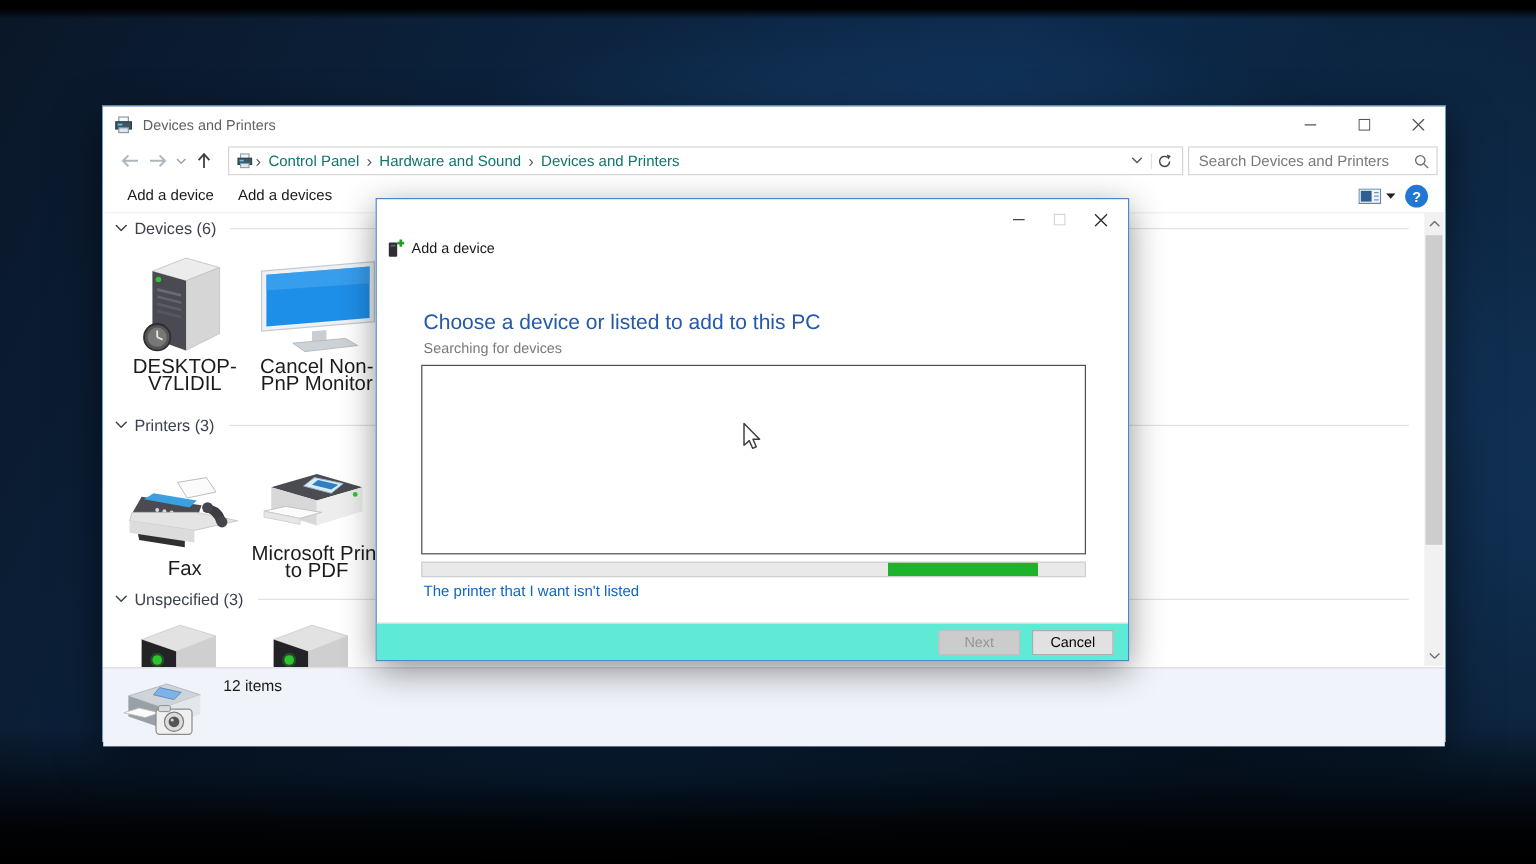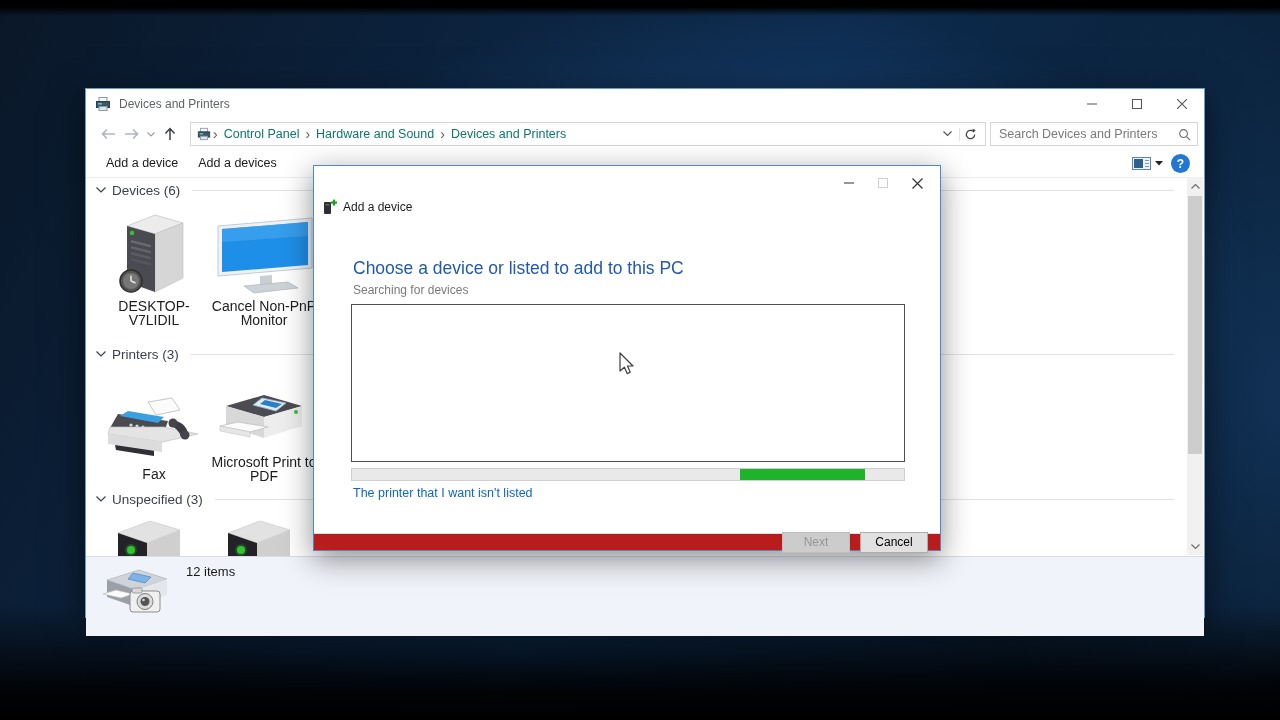--- a/index.html
+++ b/index.html
@@ -39,46 +39,46 @@
   .help-btn{width:19px;height:19px;border-radius:50%;background:#2077d4;color:#fff;font-size:12px;font-weight:bold;
     display:flex;align-items:center;justify-content:center;}
   .view-btn{display:flex;align-items:center;gap:4px;}
   
   .ex-content{position:relative;height:378px;background:#fff;overflow:hidden;padding:0;}
   .section-header{position:absolute;left:10px;right:30px;height:18px;display:flex;align-items:center;gap:6px;}
   .section-label{font-size:13.5px;color:#3b414e;white-space:nowrap;}
   .section-rule{flex:1;height:1px;background:#e2e2e2;margin-left:6px;}
   .tile{position:absolute;width:120px;text-align:center;}
   .tile-iconbox{display:flex;align-items:flex-end;justify-content:center;}
-  .tile-label{font-size:14px;line-height:14px;color:#1c1c1c;margin-top:3px;}
+  .tile-label{font-size:17px;line-height:14px;color:#1c1c1c;margin-top:3px;}
   .part-box{position:absolute;}
   
   .ex-scroll{position:absolute;right:1px;top:88px;width:16px;height:378px;background:#f1f1f1;}
   .scroll-arrow{position:absolute;left:0;width:16px;height:16px;display:flex;align-items:center;justify-content:center;}
   .scroll-thumb{position:absolute;left:1px;width:14px;top:19px;height:258px;background:#cdcdcd;}
   
-  .ex-status{position:relative;height:80px;background:#f0f3f9;border-top:1px solid #d9dce2;}
+  .ex-status{position:relative;height:66px;background:#f0f3f9;border-top:1px solid #d9dce2;}
   .status-text{position:absolute;left:100px;top:7px;font-size:13px;color:#1a1a1a;}
   .status-icon{position:absolute;left:17px;top:6px;}
   
   .dialog{
     position:absolute;left:313px;top:165px;width:628px;height:386px;
     background:#fff;border:1px solid #4e87c6;box-shadow:0 8px 28px rgba(0,0,0,.45);z-index:10;
   }
   .dlg-caption{position:absolute;right:6px;top:4px;display:flex;}
   .dlg-cap-btn{width:34px;height:26px;display:flex;align-items:center;justify-content:center;}
   .dlg-header{position:absolute;left:8px;top:33px;display:flex;align-items:center;gap:6px;}
   .dlg-title{font-size:12px;color:#1a1a1a;}
   .dlg-heading{position:absolute;left:39px;top:92px;font-size:17.5px;color:#2259aa;}
   .dlg-status{position:absolute;left:39px;top:117px;font-size:12px;color:#7a7a7a;}
   .dlg-list{position:absolute;left:37px;top:138px;width:554px;height:158px;background:#fff;border:1px solid #4d4d4d;}
   .dlg-progress{position:absolute;left:37px;top:302px;width:554px;height:13px;background:#e9e9e9;border:1px solid #cfcfcf;}
   .progress-fill{position:absolute;top:0;bottom:0;background:#1db32a;}
   .dlg-link{position:absolute;left:39px;top:320px;font-size:12.5px;color:#0d66c2;cursor:pointer;}
-  .dlg-footer{position:absolute;left:0;right:0;bottom:0;height:17px;background:#b91c1c;border-top:1px solid #dcdcdc;
+  .dlg-footer{position:absolute;left:0;right:0;bottom:0;height:31px;background:#5eead4;border-top:1px solid #dcdcdc;
     display:flex;align-items:center;justify-content:flex-end;gap:10px;padding-right:12px;}
   .btn{width:68px;height:21px;font-size:12px;display:flex;align-items:center;justify-content:center;}
   .btn-disabled{background:#cccccc;border:1px solid #bfbfbf;color:#969696;}
   .btn-normal{background:#e1e1e1;border:1px solid #adadad;color:#000;}
   .cursor{position:absolute;left:617px;top:351px;z-index:50;pointer-events:none;}
 </style>
 </head>
 <body>
 
 <div class="desktop">

